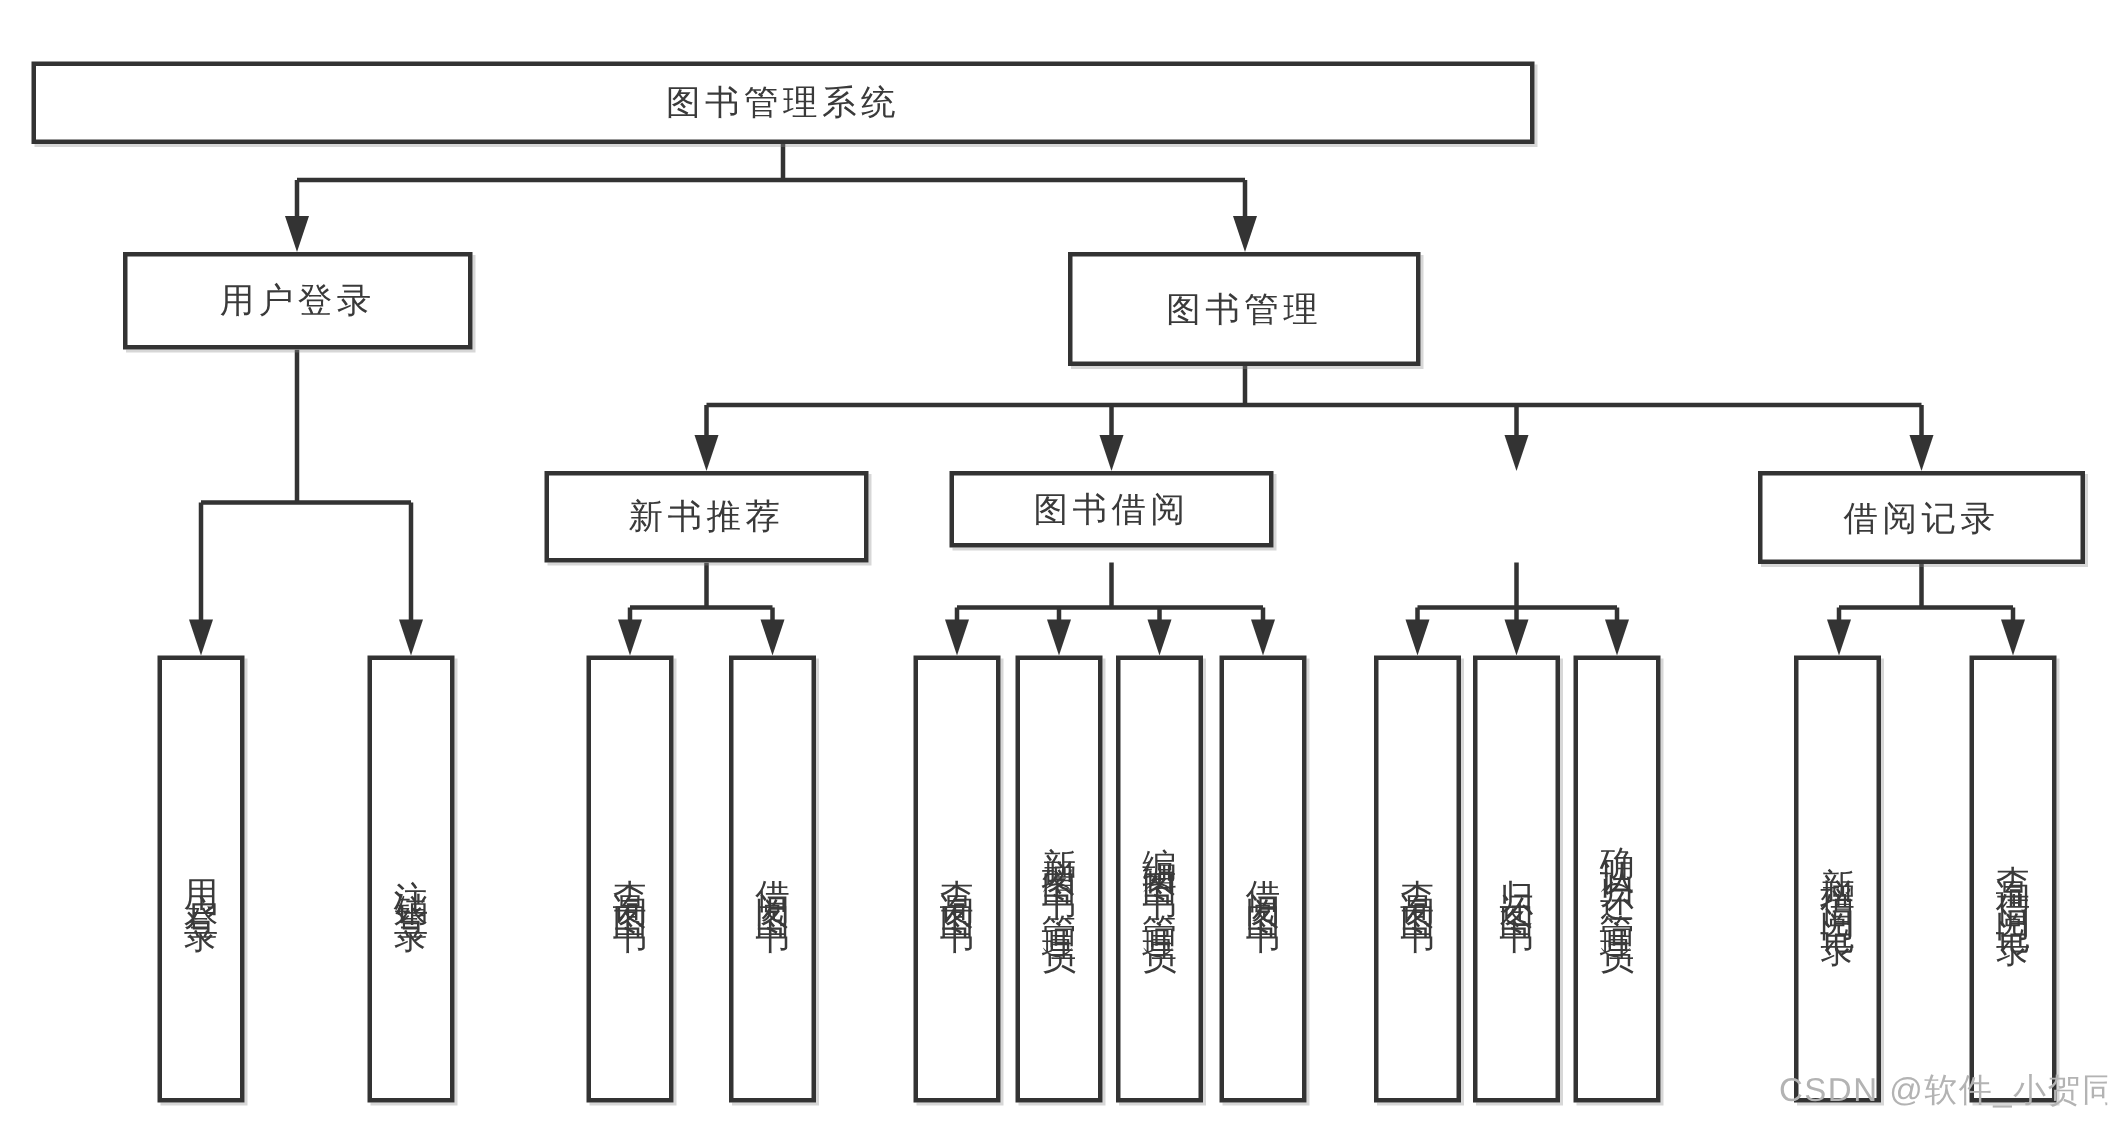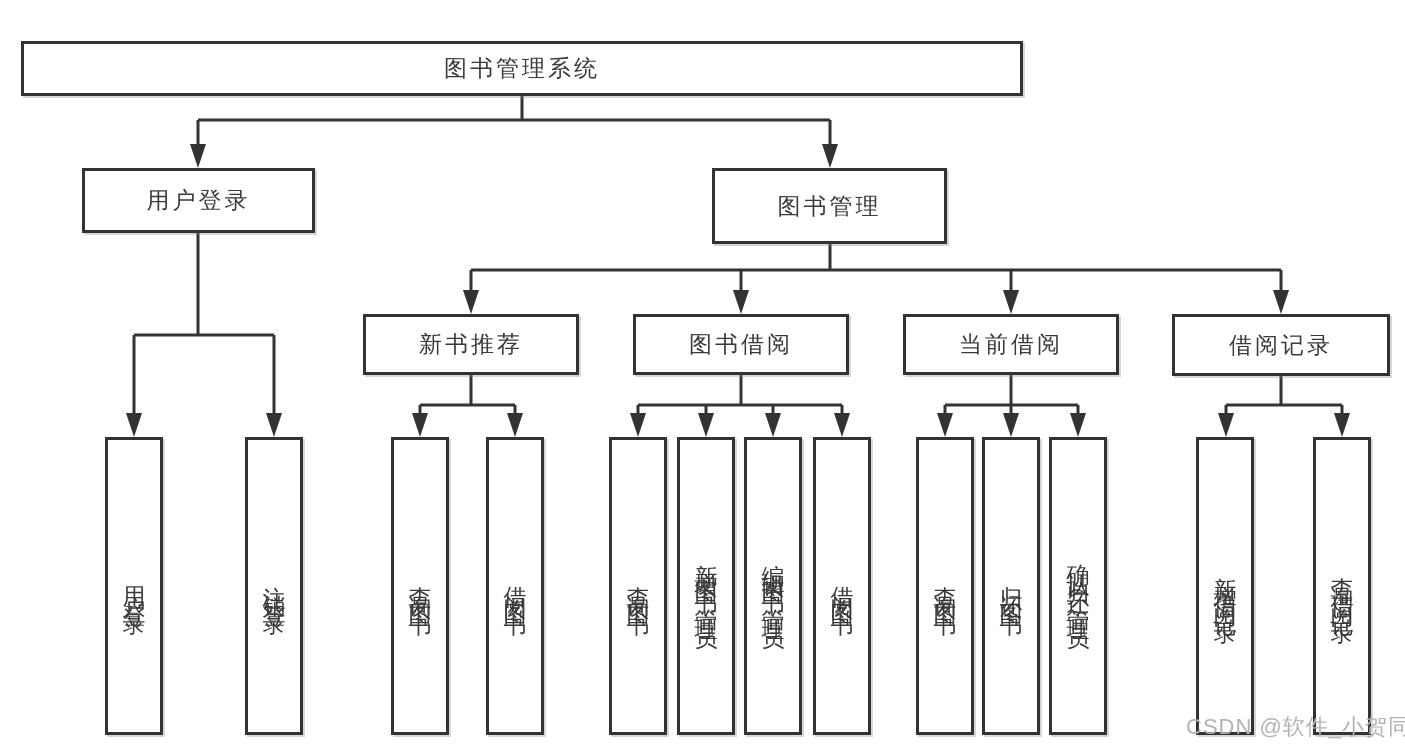--- a/index.html
+++ b/index.html
@@ -126,25 +126,22 @@
   <div class="box hbox" style="left:82px; top:168px; width:233px; height:65px;">
     <span class="hlabel">用户登录</span>
   </div>
   <div class="box hbox" style="left:712px; top:168px; width:235px; height:76px;">
     <span class="hlabel">图书管理</span>
   </div>
 
   <div class="box hbox" style="left:363px; top:314px; width:216px; height:61px;">
     <span class="hlabel">新书推荐</span>
   </div>
-  <div class="box hbox" style="left:633px; top:314px; width:216px; height:61px;align-items:center;">
+  <div class="box hbox" style="left:633px; top:314px; width:216px; height:51px;align-items:center;">
     <span class="hlabel">图书借阅</span>
-  </div>
-  <div class="box hbox" style="left:903px; top:314px; width:216px; height:61px;">
-    <span class="hlabel">当前借阅</span>
   </div>
   <div class="box hbox" style="left:1172px; top:314px; width:218px; height:62px;">
     <span class="hlabel">借阅记录</span>
   </div>
 
   <div class="box leaf" style="left:105px;">
     <span class="vlabel">用户登录</span>
   </div>
   <div class="box leaf" style="left:245px;">
     <span class="vlabel">注销登录</span>

